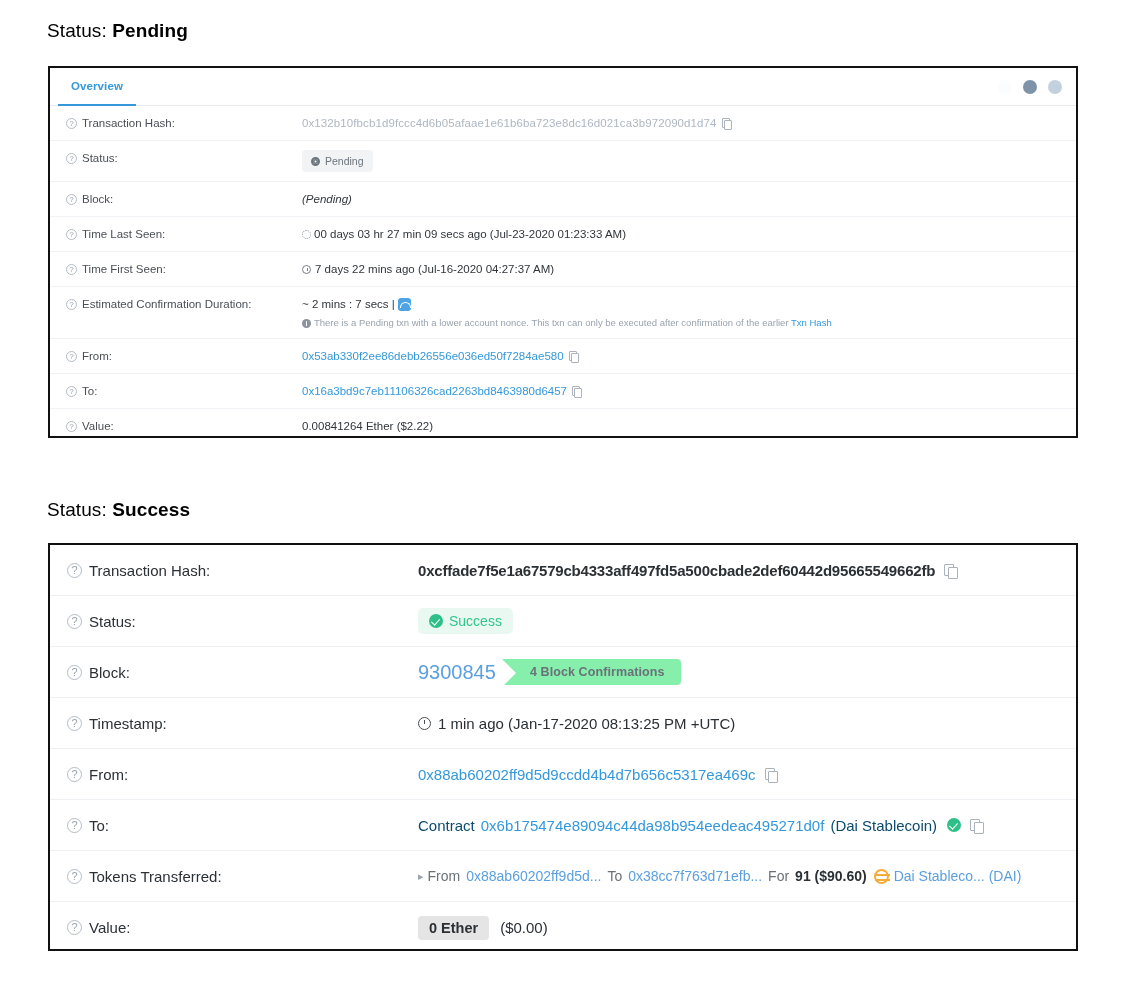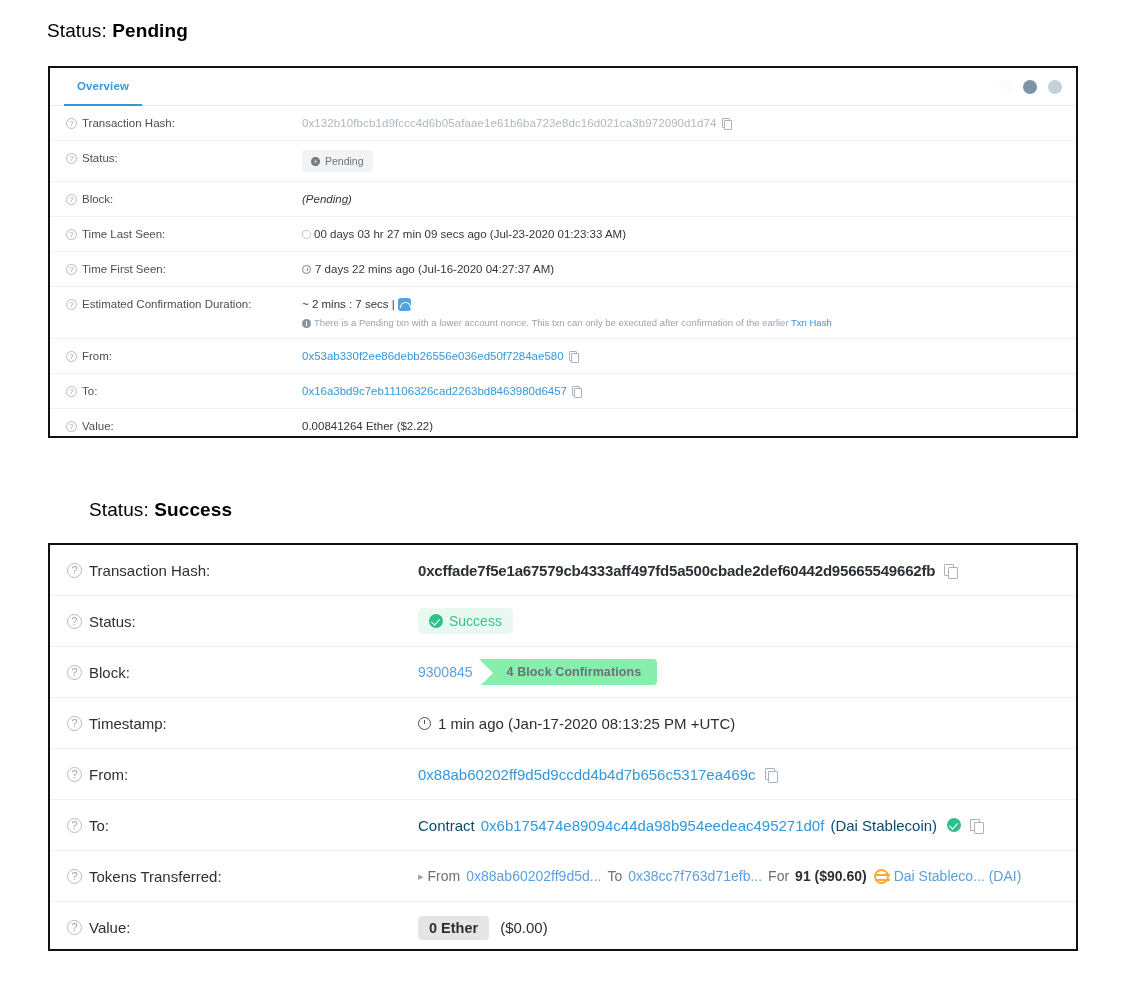--- a/index.html
+++ b/index.html
@@ -14,37 +14,37 @@
 
   
   .section-heading {
     font-size: 19px;
     font-weight: 400;
     color: #000;
     letter-spacing: 0.1px;
   }
   .section-heading b { font-weight: 700; }
   #heading-pending { position: absolute; left: 47px; top: 20px; }
-  #heading-success { position: absolute; left: 47px; top: 499px; margin-left: 42px; }
+  #heading-success { position: absolute; left: 47px; top: 499px; }
 
   
   #pending-card {
     position: absolute;
     left: 48px; top: 66px;
     width: 1030px; height: 372px;
     background: #fff;
     border: 2px solid #111;
   }
   .tabbar {
     height: 38px;
     border-bottom: 1px solid #e7eaf3;
     display: flex;
     align-items: stretch;
     position: relative;
-    padding-left: 14px;
+    padding-left: 8px;
   }
   .tab {
     font-size: 11.5px;
     font-weight: 700;
     color: #3498db;
     padding: 0 13px;
     display: flex; align-items: center;
     border-bottom: 2px solid #3498db;
     margin-bottom: -1px;
     letter-spacing: .1px;
@@ -231,21 +231,21 @@
     position: relative; flex: 0 0 14px;
   }
   .check-circle::after {
     content: ""; position: absolute;
     left: 4px; top: 3px;
     width: 4px; height: 7px;
     border: solid #fff;
     border-width: 0 1.8px 1.8px 0;
     transform: rotate(42deg);
   }
-  .block-num { color: #5b9fe0; font-size: 14px; }
+  .block-num { color: #5b9fe0; font-size: 20px; }
   .confirm-chip {
     position: relative;
     margin-left: 6px;
     background: #86efac;
     color: #6a7178;
     font-size: 12.5px;
     font-weight: 700;
     padding: 6px 16px 6px 28px;
     border-radius: 0 4px 4px 0;
     letter-spacing: .1px;

